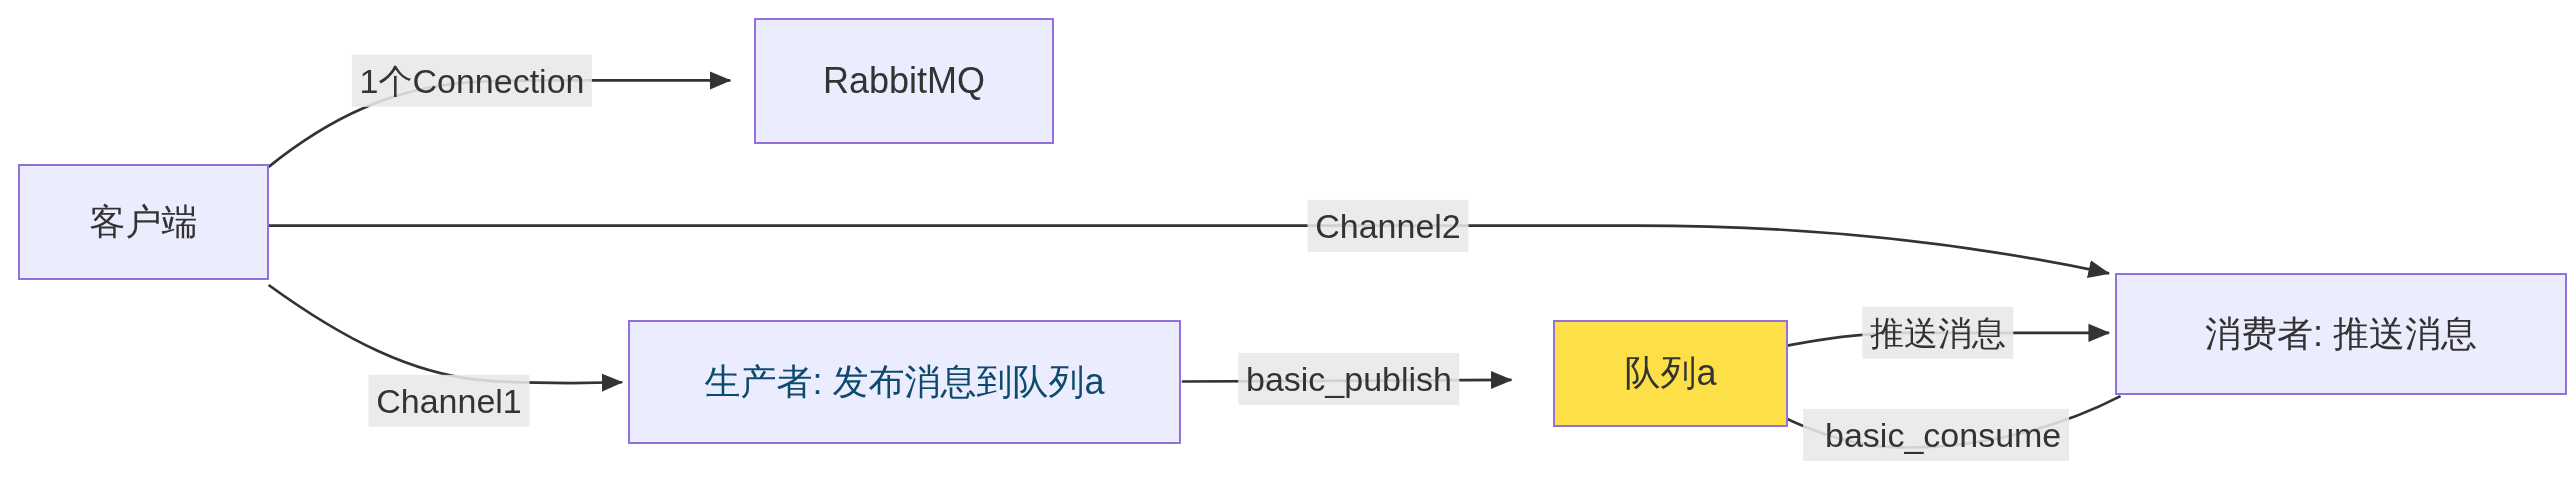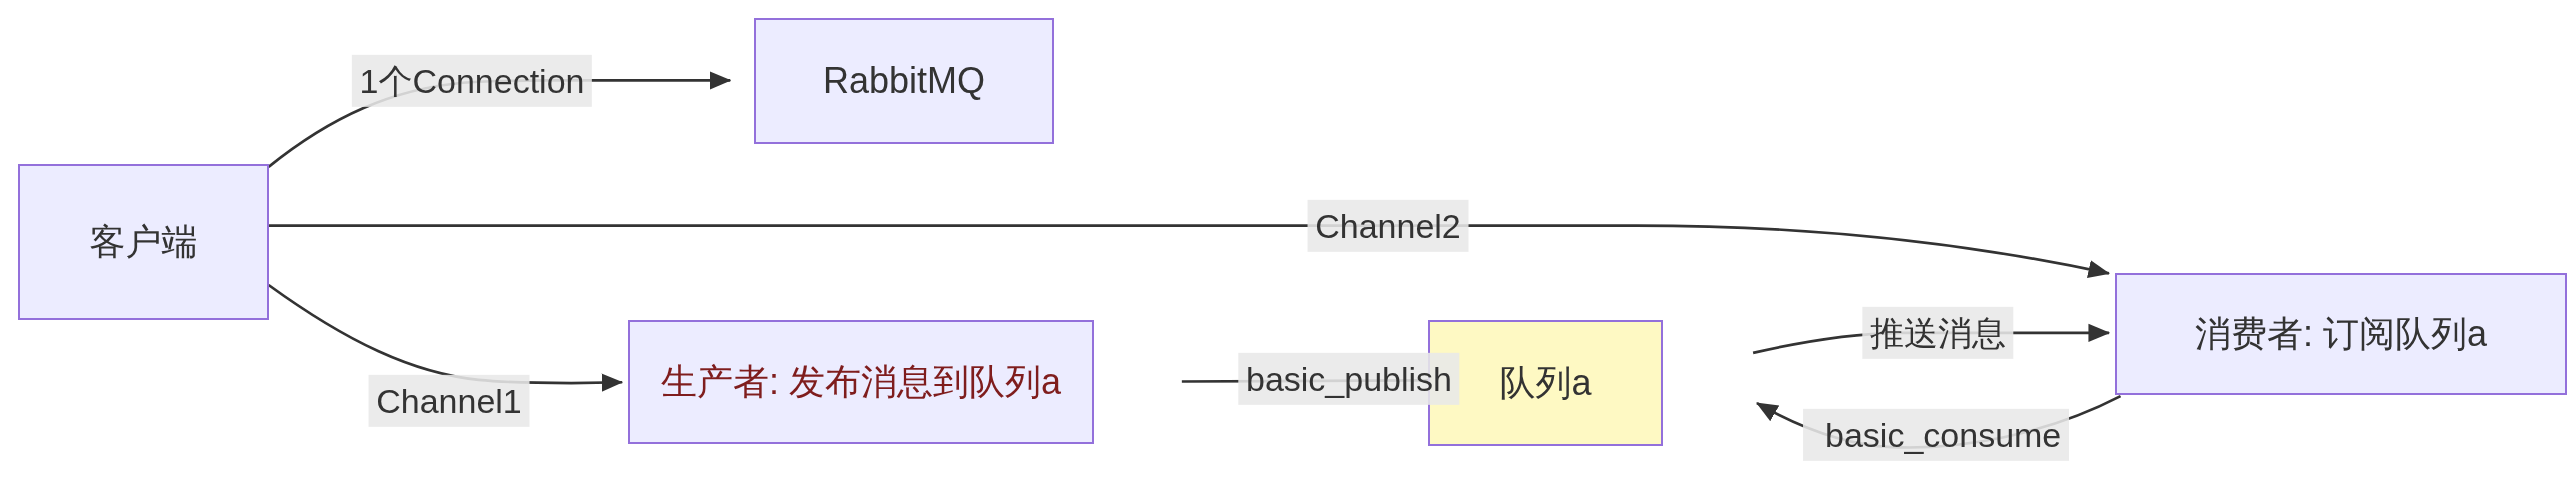--- a/index.html
+++ b/index.html
@@ -58,38 +58,38 @@
       </marker>
     </defs>
     <path class="edge" d="M348,216 C430,150 510,115 600,107 C660,103 700,104 740,104 L946,104" marker-end="url(#arw)" style="stroke: rgb(51, 51, 51);"></path>
     <path class="edge" d="M348,292 L2120,292 C2350,292 2560,317 2732,354" marker-end="url(#arw)" style="stroke: rgb(51, 51, 51);"></path>
     <path class="edge" d="M348,369 C450,443 535,483 620,492 C660,496 700,496 740,496 L806,495" marker-end="url(#arw)" style="stroke: rgb(51, 51, 51);"></path>
     <path class="edge" d="M1531,494 L1958,492" marker-end="url(#arw)" style="stroke: rgb(51, 51, 51);"></path>
     <path class="edge" d="M2271,457 C2340,441 2400,432 2460,431 L2732,431" marker-end="url(#arw)" style="stroke: rgb(51, 51, 51);"></path>
     <path class="edge" d="M2747,513 C2650,563 2540,583 2450,579 C2390,576 2330,553 2276,522" marker-end="url(#arw)" style="stroke: rgb(51, 51, 51);"></path>
   </svg>
 
-  <div class="node" style="left: 18px; top: 164px; width: 251px; height: 156px; background: rgb(236, 236, 255); border-color: rgb(147, 112, 219); color: rgb(51, 51, 51);">
+  <div class="node" style="left: 18px; top: 164px; width: 251px; height: 116px; background: rgb(236, 236, 255); border-color: rgb(147, 112, 219); color: rgb(51, 51, 51);">
     <span>客户端</span>
   </div>
 
   <div class="node" style="left: 754px; top: 18px; width: 300px; height: 126px; background: rgb(236, 236, 255); border-color: rgb(147, 112, 219); color: rgb(51, 51, 51);">
     <span>RabbitMQ</span>
   </div>
 
-  <div class="node" style="left: 628px; top: 320px; width: 466px; height: 124px; background: rgb(236, 236, 255); border-color: rgb(147, 112, 219); color: #7f1d1d;">
+  <div class="node" style="left: 628px; top: 320px; width: 553px; height: 124px; background: rgb(236, 236, 255); border-color: rgb(147, 112, 219); color: #0c4a6e;">
     <span>生产者: 发布消息到队列a</span>
   </div>
 
-  <div class="node" style="left: 1428px; top: 320px; width: 235px; height: 126px; background: #fef9c3; border-color: rgb(147, 112, 219); color: rgb(51, 51, 51);">
+  <div class="node" style="left: 1553px; top: 320px; width: 235px; height: 107px; background: #fde047; border-color: rgb(147, 112, 219); color: rgb(51, 51, 51);">
     <span>队列a</span>
   </div>
 
   <div class="node" style="left: 2115px; top: 273px; width: 452px; height: 122px; background: rgb(236, 236, 255); border-color: rgb(147, 112, 219); color: rgb(51, 51, 51);">
-    <span>消费者: 订阅队列a</span>
+    <span>消费者: 推送消息</span>
   </div>
 
   <div class="edge-label" style="left:472px; top:81px;">1个Connection</div>
 
   <div class="edge-label" style="left:1356px; top:226px;margin-left:32px;">Channel2</div>
 
   <div class="edge-label" style="left:449px; top:401px;">Channel1</div>
 
   <div class="edge-label" style="left:1938px; top:333px;">推送消息</div>
 

